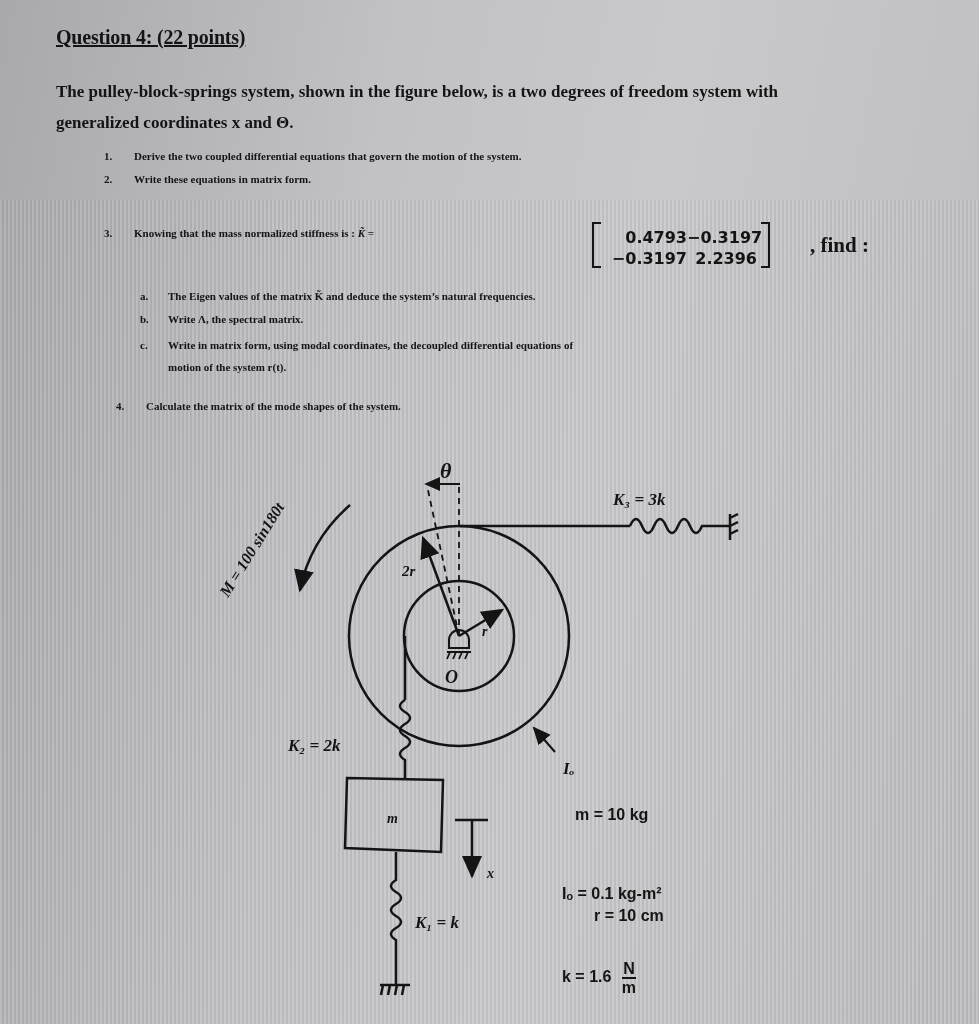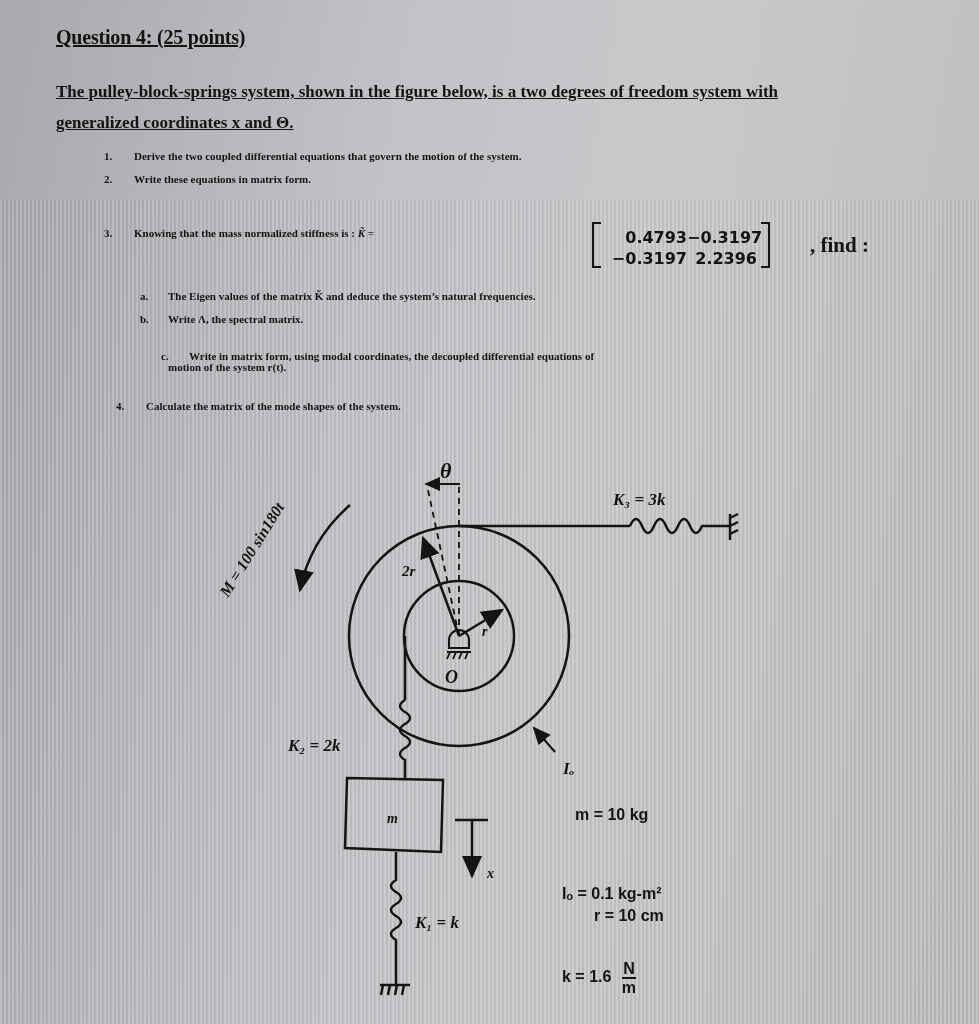--- a/index.html
+++ b/index.html
@@ -12,21 +12,21 @@
   .stripes {
     position:absolute; left:0; top:200px; width:979px; height:824px;
     background: repeating-linear-gradient(90deg, rgba(255,255,255,0.10) 0px, rgba(255,255,255,0.10) 2px, rgba(0,0,0,0.05) 2px, rgba(0,0,0,0.05) 4px);
     pointer-events:none;
   }
   .title {
     position:absolute; left:56px; top:26px; font-size:20px; font-weight:bold;
     text-decoration:underline; letter-spacing:-0.2px;
   }
   .para {
-    position:absolute; left:56px; font-size:17px; font-weight:bold; white-space:nowrap;text-decoration:underline;
+    position:absolute; left:56px; font-size:17px; font-weight:bold; white-space:nowrap;
   }
   .item {
     position:absolute; font-size:11px; font-weight:bold; white-space:nowrap;
   }
   .item .num { display:inline-block; width:30px; }
   .sub .num { display:inline-block; width:28px; }
   .matrix {
     position:absolute; left:592px; top:218px; height:50px; display:flex; align-items:flex-end;
     font-family: "DejaVu Sans", sans-serif; font-size:16px; font-weight:bold;
   }
@@ -43,21 +43,21 @@
   .params {
     position:absolute; font-family: "Liberation Sans", sans-serif; font-weight:bold; font-size:16px;
   }
   .params div { position:absolute; white-space:nowrap; }
 </style>
 </head>
 <body>
 
 <div class="stripes"></div>
 
-<div class="title">Question 4: (25 points)</div>
+<div class="title">Question 4: (22 points)</div>
 
 <div class="para" style="top:82px;">The pulley-block-springs system, shown in the figure below, is a two degrees of freedom system with</div>
 <div class="para" style="top:113px;">generalized coordinates x and Θ.</div>
 
 <div class="item" style="left:104px; top:150px;">
   <span class="num">1.</span><span>Derive the two coupled differential equations that govern the motion of the system.</span>
 </div>
 <div class="item" style="left:104px; top:173px;">
   <span class="num">2.</span><span>Write these equations in matrix form.</span>
 </div>
@@ -78,21 +78,21 @@
   <div class="bracket r"></div>
 </div>
 <div class="findtxt">, find :</div>
 
 <div class="item sub" style="left:140px; top:290px;">
   <span class="num">a.</span><span>The Eigen values of the matrix K̃ and deduce the system’s natural frequencies.</span>
 </div>
 <div class="item sub" style="left:140px; top:313px;">
   <span class="num">b.</span><span>Write Λ, the spectral matrix.</span>
 </div>
-<div class="item sub" style="left:140px; top:350px;padding-left:21px;">
+<div class="item sub" style="left:140px; top:339px;">
   <span class="num">c.</span><span>Write in matrix form, using modal coordinates, the decoupled differential equations of</span>
 </div>
 <div class="item sub" style="left:168px; top:361px;text-align:center;">motion of the system r(t).</div>
 
 <div class="item" style="left:116px; top:400px;">
   <span class="num">4.</span><span>Calculate the matrix of the mode shapes of the system.</span>
 </div>
 
 <svg width="979" height="1024" style="position:absolute; left:0; top:0;" xmlns="http://www.w3.org/2000/svg">
   <defs>

